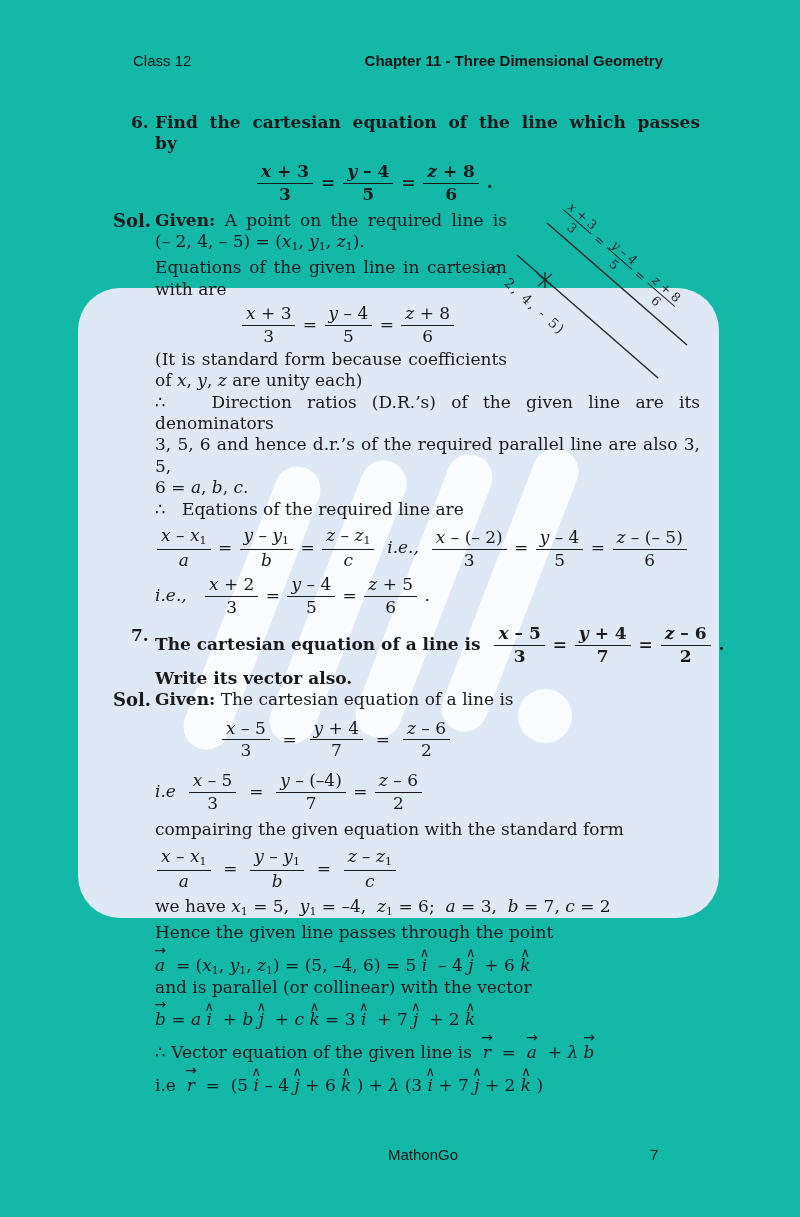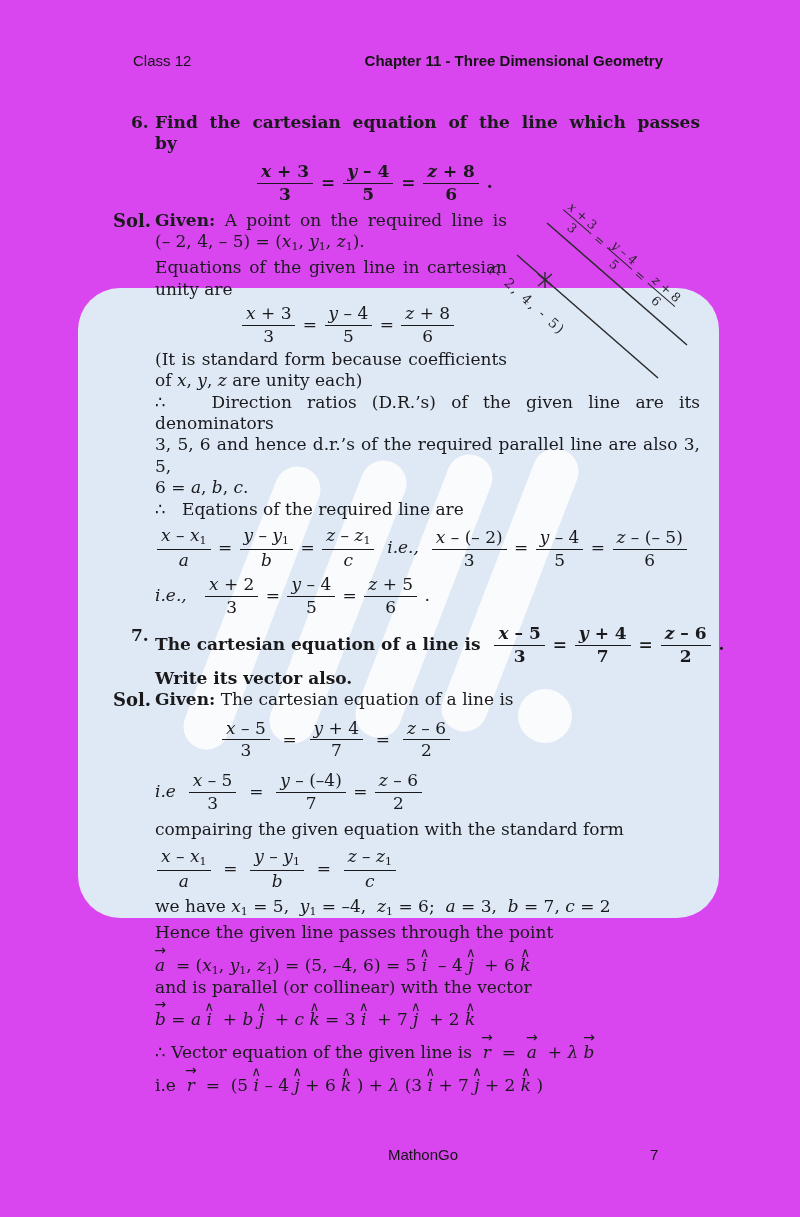--- a/index.html
+++ b/index.html
@@ -1,16 +1,16 @@
 <!DOCTYPE html>
 <html><head>
 <meta charset="utf-8">
 <style>
   html,body{margin:0;padding:0;background:#ffffff;}
-  .page{position:relative;width:800px;height:1217px;background:#d946ef;overflow:hidden;
+  .page{position:relative;width:800px;height:1217px;background:#14b8a6;overflow:hidden;
         font-family:"DejaVu Serif","DejaVu Sans",serif;color:#1a1a1d;}
   
   .panel{position:absolute;left:78px;top:288px;width:641px;height:630px;border-radius:42px;
          background:#dfe9f5;overflow:hidden;z-index:0;}
   .stripe{position:absolute;width:46px;height:300px;border-radius:24px;
           background:rgba(255,255,255,0.8);transform:rotate(21deg);}
   .wdot{position:absolute;width:54px;height:54px;border-radius:50%;background:rgba(255,255,255,0.8);}
   
   .hdr,.ftr{position:absolute;left:0;right:0;font-family:"Liberation Sans","DejaVu Sans",sans-serif;
             font-size:15px;color:#141414;z-index:2;}
@@ -97,21 +97,21 @@
       <div class="line bold">by</div>
     </section>
 
     <div class="eqrow bold eq-center1"><span class="frac"><span class="fn"><span class="it">x</span> + 3</span><span class="fd">3</span></span>&nbsp;=&nbsp;<span class="frac"><span class="fn"><span class="it">y</span> – 4</span><span class="fd">5</span></span>&nbsp;=&nbsp;<span class="frac"><span class="fn"><span class="it">z</span> + 8</span><span class="fd">6</span></span>&nbsp;.</div>
 
     <section class="blk rel mt6">
       <span class="solnum">Sol.</span>
       <div class="line j narrow"><span class="bd">Given:</span> A point on the required line is</div>
       <div class="line">(– 2, 4, – 5) = (<span><span class="it">x</span><span class="sb">1</span></span>, <span><span class="it">y</span><span class="sb">1</span></span>, <span><span class="it">z</span><span class="sb">1</span></span>).</div>
       <div class="line j narrow">Equations of the given line in cartesian</div>
-      <div class="line">unity are</div>
+      <div class="line">with are</div>
     </section>
 
     <div class="eqrow eq-center2"><span class="frac"><span class="fn"><span class="it">x</span> + 3</span><span class="fd">3</span></span>&nbsp;=&nbsp;<span class="frac"><span class="fn"><span class="it">y</span> – 4</span><span class="fd">5</span></span>&nbsp;=&nbsp;<span class="frac"><span class="fn"><span class="it">z</span> + 8</span><span class="fd">6</span></span></div>
 
     <div class="line j narrow mt3">(It is standard form because coefficients</div>
     <div class="line">of <span class="it">x</span>, <span class="it">y</span>, <span class="it">z</span> are unity each)</div>
     <div class="line j">∴&nbsp;&nbsp;&nbsp;Direction ratios (D.R.’s) of the given line are its denominators</div>
     <div class="line j">3, 5, 6 and hence d.r.’s of the required parallel line are also 3, 5,</div>
     <div class="line">6 = <span class="it">a</span>, <span class="it">b</span>, <span class="it">c</span>.</div>
     <div class="line">∴&nbsp;&nbsp;&nbsp;Eqations of the required line are</div>

